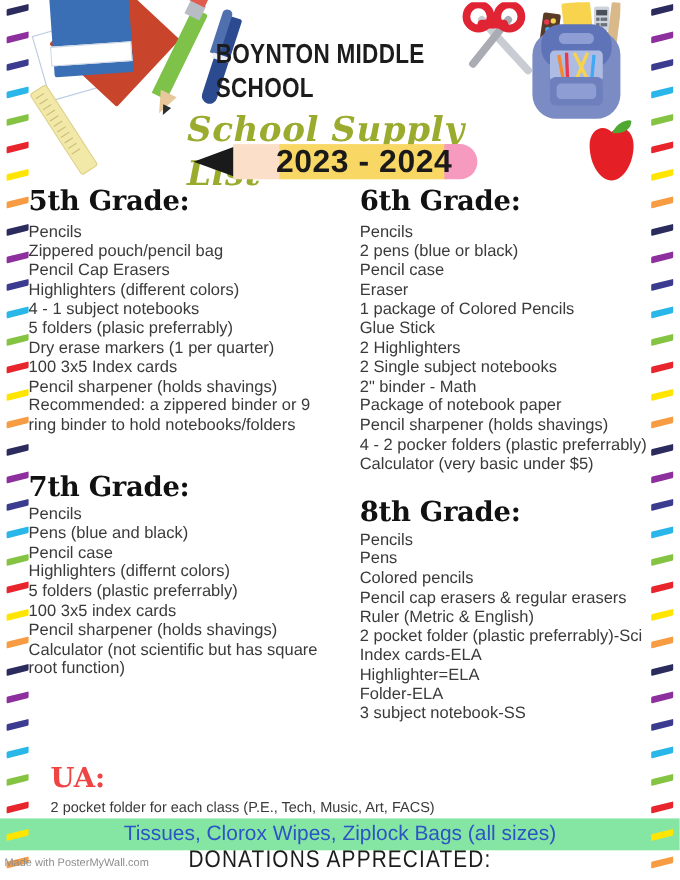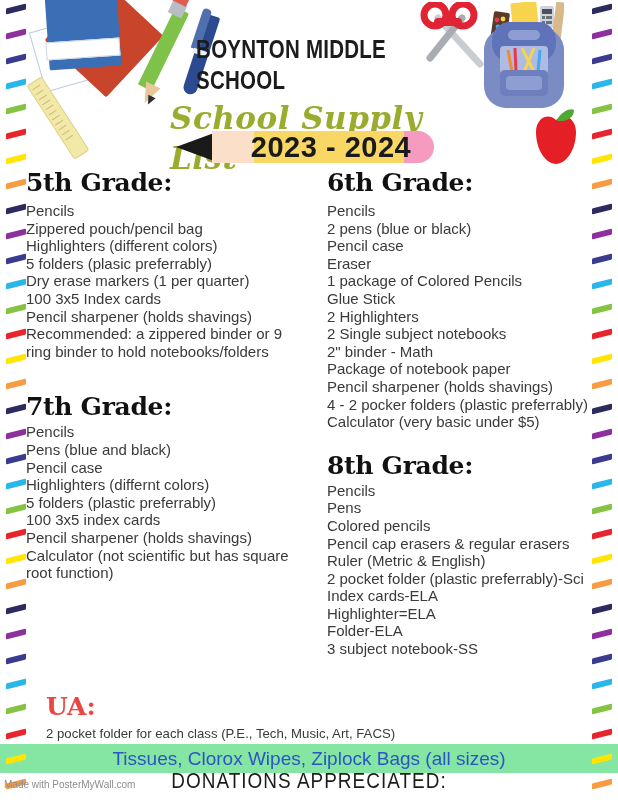--- a/index.html
+++ b/index.html
@@ -347,21 +347,23 @@
 </div>
 
 <div class="content">
   <div class="grid">
     <div class="col">
       <div class="block-5">
         <div class="grade-head">5th Grade:</div>
         <ul class="item-list">
           <li>Pencils</li>
           <li>Zippered pouch/pencil bag</li>
+          <li>Pencil Cap Erasers</li>
           <li>Highlighters (different colors)</li>
+          <li>4 - 1 subject notebooks</li>
           <li>5 folders (plasic preferrably)</li>
           <li>Dry erase markers (1 per quarter)</li>
           <li>100 3x5 Index cards</li>
           <li>Pencil sharpener (holds shavings)</li>
           <li class="wrap">Recommended: a zippered binder or 9 ring binder to hold notebooks/folders</li>
         </ul>
       </div>
       <div class="block-7">
         <div class="grade-head">7th Grade:</div>
         <ul class="item-list">

